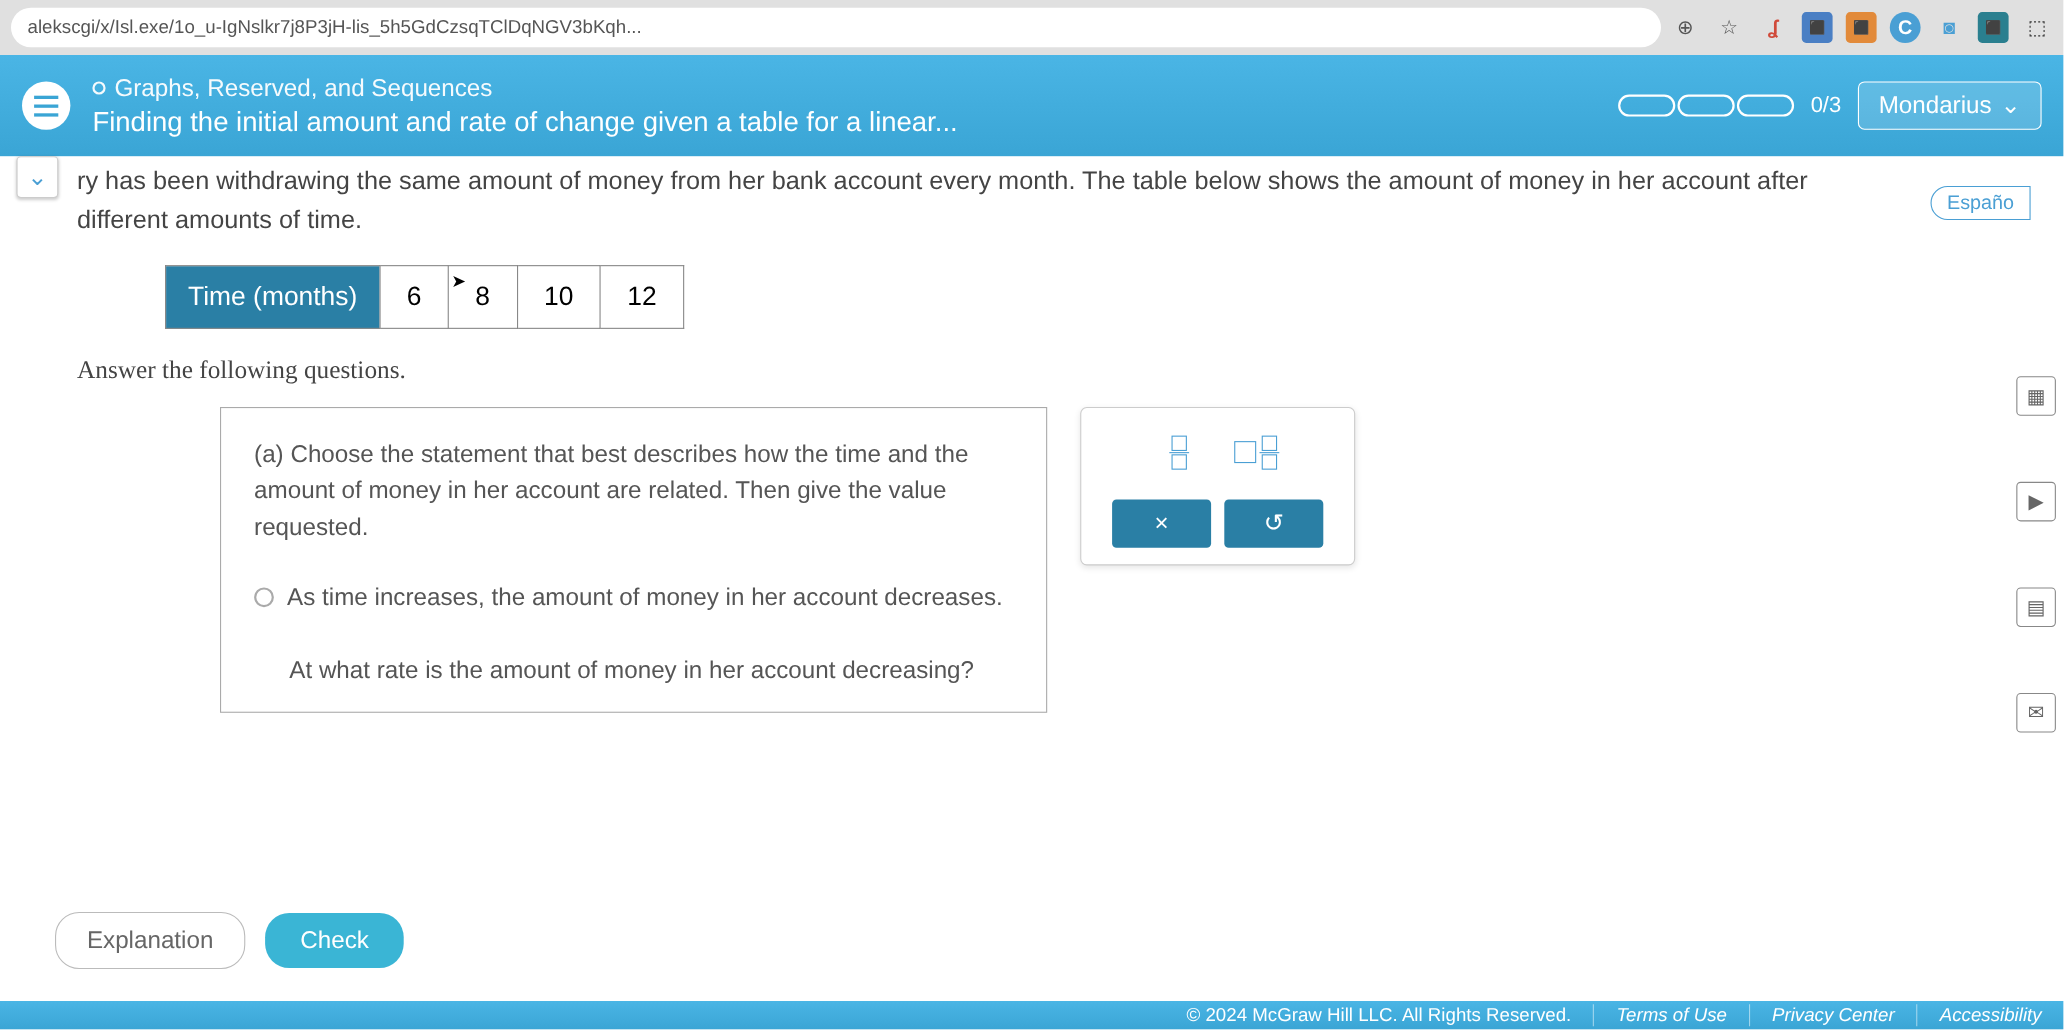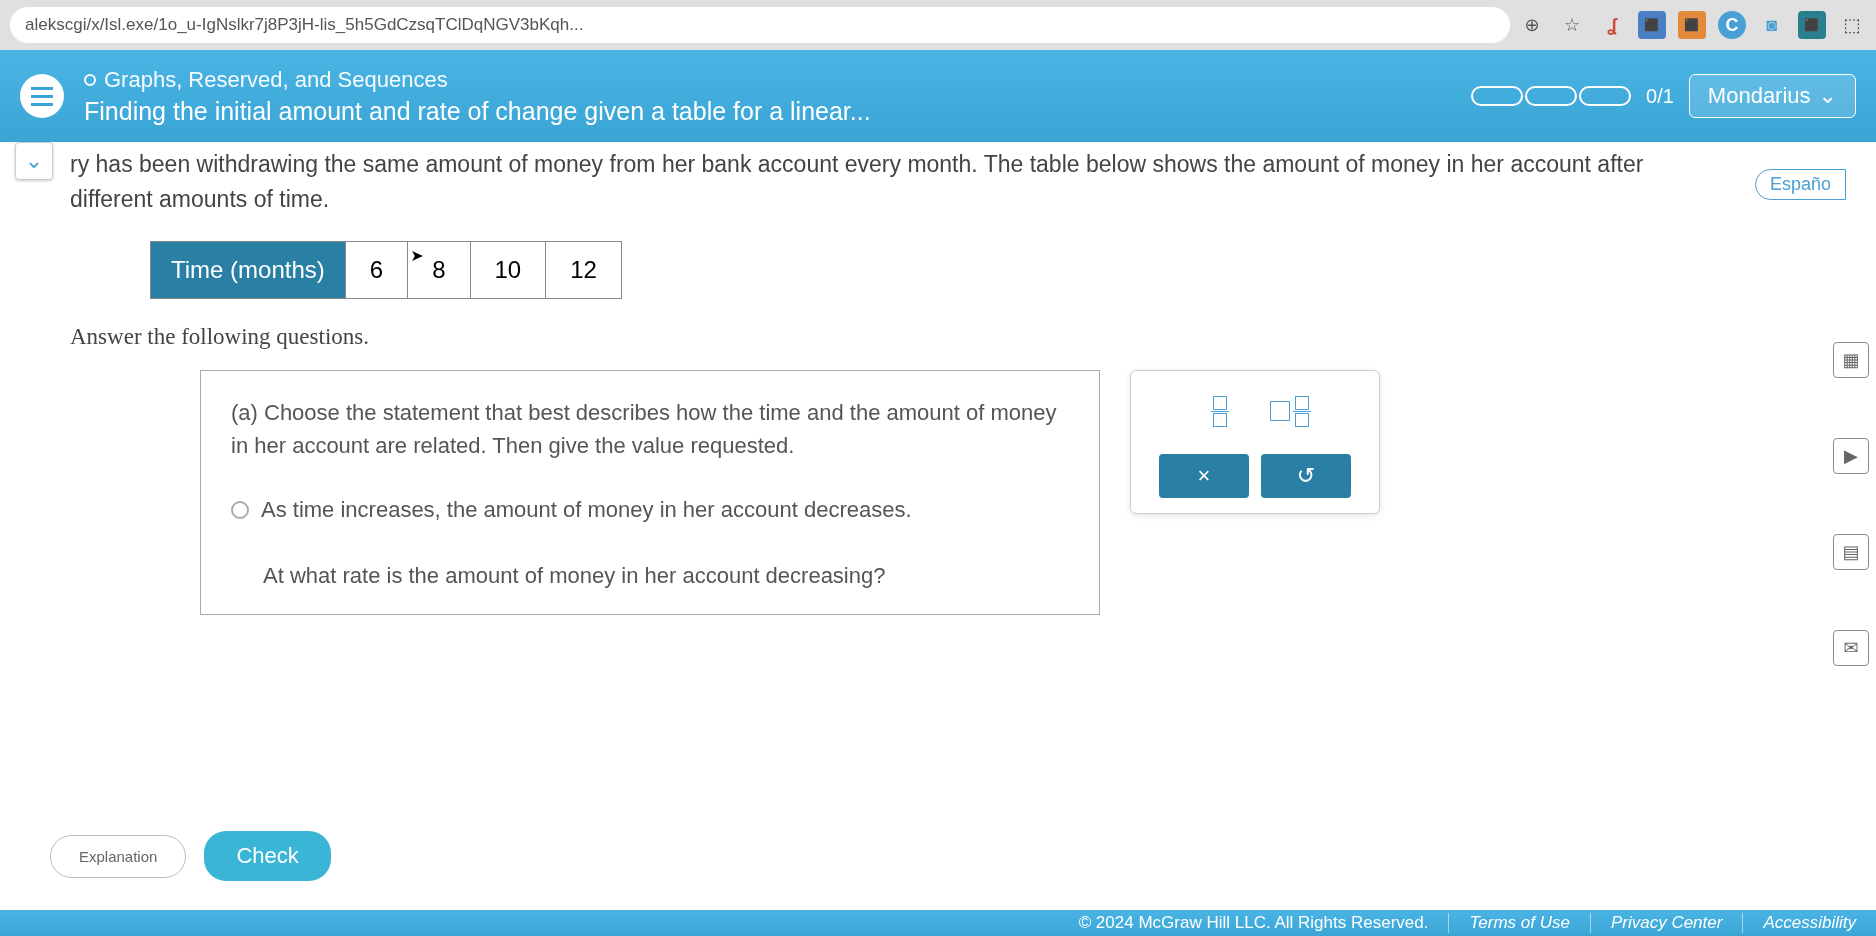--- a/index.html
+++ b/index.html
@@ -45,21 +45,21 @@
 .data-table { margin: 25px 0 25px 100px; border-collapse: collapse; }
 .data-table td, .data-table th { border: 1px solid #888; padding: 14px 24px; font-size: 24px; text-align: center; }
 .data-table th { background: #2a7fa5; color: #fff; font-weight: normal; text-align: left; padding-left: 20px; padding-right: 20px; }
 .cursor-cell { position: relative; }
 .cursor-ptr { position: absolute; left: 2px; top: 4px; font-size: 16px; color: #000; }
 
 .subhead { font-size: 23px; color: #444; margin: 10px 0 20px 20px; font-family: Liberation Serif, serif; }
 
 
 .qa-row { display: flex; gap: 30px; align-items: flex-start; margin-left: 150px; }
-.qa-box { border: 1px solid #aaa; padding: 25px 30px; width: 900px; min-height: 240px; }
+.qa-box { border: 1px solid #aaa; padding: 25px 30px; width: 752px; min-height: 240px; }
 .qa-label { font-size: 22px; color: #555; line-height: 1.5; }
 .qa-option { display: flex; align-items: center; gap: 12px; margin-top: 35px; font-size: 22px; color: #555; }
 .radio-o { width: 18px; height: 18px; border: 2px solid #aaa; border-radius: 50%; cursor: pointer; }
 .qa-sub { font-size: 22px; color: #555; margin-top: 40px; margin-left: 32px; }
 
 
 .keypad { border: 1px solid #ccc; border-radius: 6px; padding: 15px; background: #fff; box-shadow: 0 2px 6px rgba(0,0,0,0.1); width: 250px; }
 .keypad-row { display: flex; gap: 20px; justify-content: center; margin-bottom: 18px; }
 .frac-btn { width: 50px; height: 50px; display: flex; align-items: center; justify-content: center; cursor: pointer; }
 .frac-stack { display: flex; flex-direction: column; align-items: center; font-size: 11px; }
@@ -70,21 +70,21 @@
 .action-btns { display: flex; gap: 12px; justify-content: center; }
 .action-btn { width: 90px; height: 44px; background: #2a7fa5; color: #fff; border: none; border-radius: 4px; font-size: 22px; cursor: pointer; display: flex; align-items: center; justify-content: center; }
 
 
 .right-rail { position: absolute; right: 0; top: 142px; width: 50px; display: flex; flex-direction: column; align-items: center; gap: 60px; padding-top: 200px; }
 .rail-btn { width: 36px; height: 36px; border: 1px solid #888; border-radius: 4px; display: flex; align-items: center; justify-content: center; color: #666; font-size: 18px; cursor: pointer; background: #fff; }
 .help-btn { position: absolute; right: 12px; top: 345px; width: 40px; height: 40px; color: #4a9fd4; font-size: 32px; display: flex; align-items: center; justify-content: center; cursor: pointer; }
 
 
 .footer-row { position: absolute; bottom: 55px; left: 50px; display: flex; gap: 18px; align-items: center; }
-.expl-btn { border: 1px solid #bbb; background: #fff; border-radius: 22px; padding: 12px 28px; font-size: 15px; color: #666; cursor: pointer; }
+.expl-btn { border: 1px solid #bbb; background: #fff; border-radius: 22px; padding: 12px 28px; font-size: 22px; color: #666; cursor: pointer; }
 .check-btn { background: #3ab5d5; color: #fff; border: none; border-radius: 22px; padding: 12px 32px; font-size: 22px; cursor: pointer; }
 
 .copyright-bar { position: absolute; bottom: 0; left: 0; right: 0; height: 26px; background: linear-gradient(to bottom, #4ab5e5, #3aa5d5); display: flex; align-items: center; justify-content: flex-end; padding: 0 20px; gap: 20px; color: #fff; font-size: 17px; }
 .copyright-bar a { color: #fff; text-decoration: none; border-left: 1px solid rgba(255,255,255,0.5); padding-left: 20px; font-style: italic; }
 </style>
 </head>
 <body>
 
 <div class="browser-bar">
   <div class="url-box">
@@ -115,21 +115,21 @@
       <span>Graphs, Reserved, and Sequences</span>
     </div>
     <div class="header-title">Finding the initial amount and rate of change given a table for a linear...</div>
   </div>
   <div class="progress-area">
     <div class="progress-boxes">
       <div class="pbox"></div>
       <div class="pbox"></div>
       <div class="pbox"></div>
     </div>
-    <span class="progress-text">0/1</span>
+    <span class="progress-text">0/3</span>
     <div class="user-btn">
       <span>Mondarius</span>
       <span>⌄</span>
     </div>
   </div>
 </div>
 
 <div class="content">
   <div class="collapse-btn">
     <span>⌄</span>

